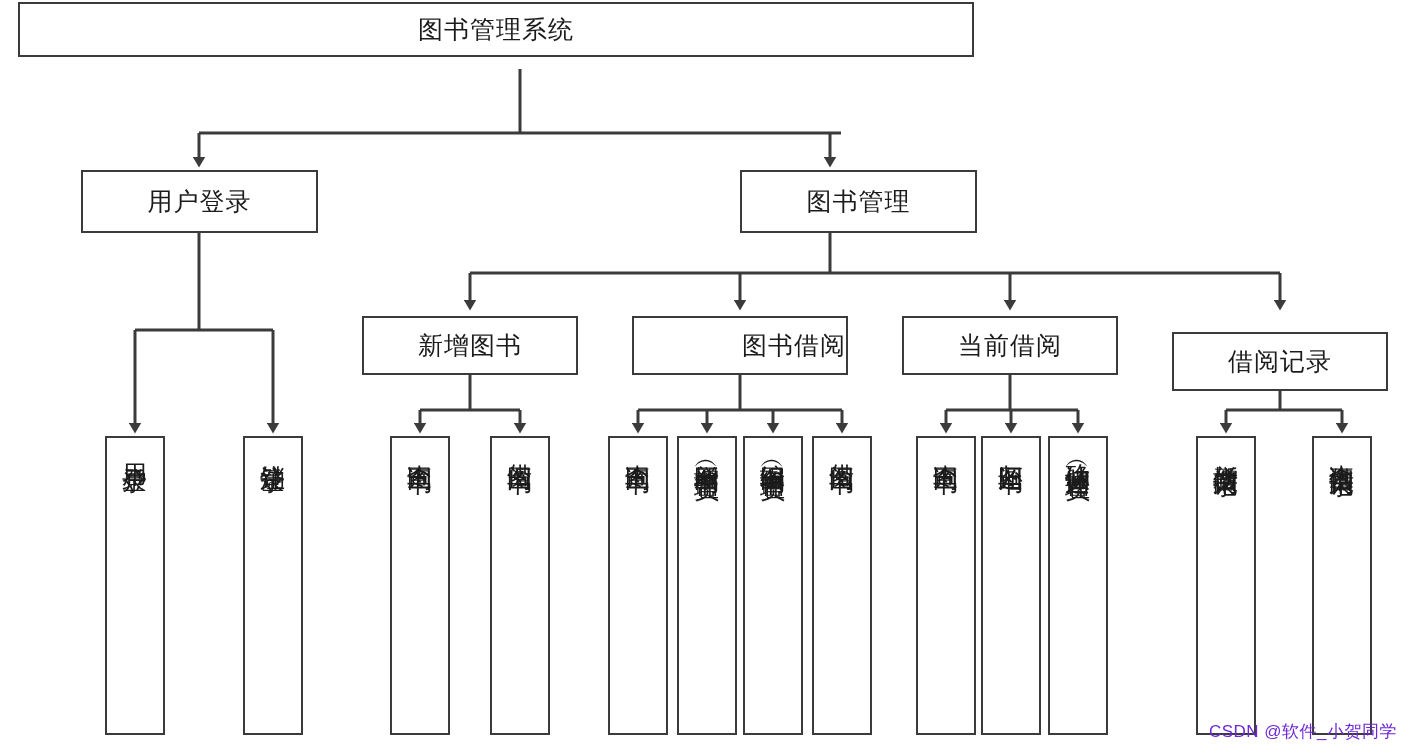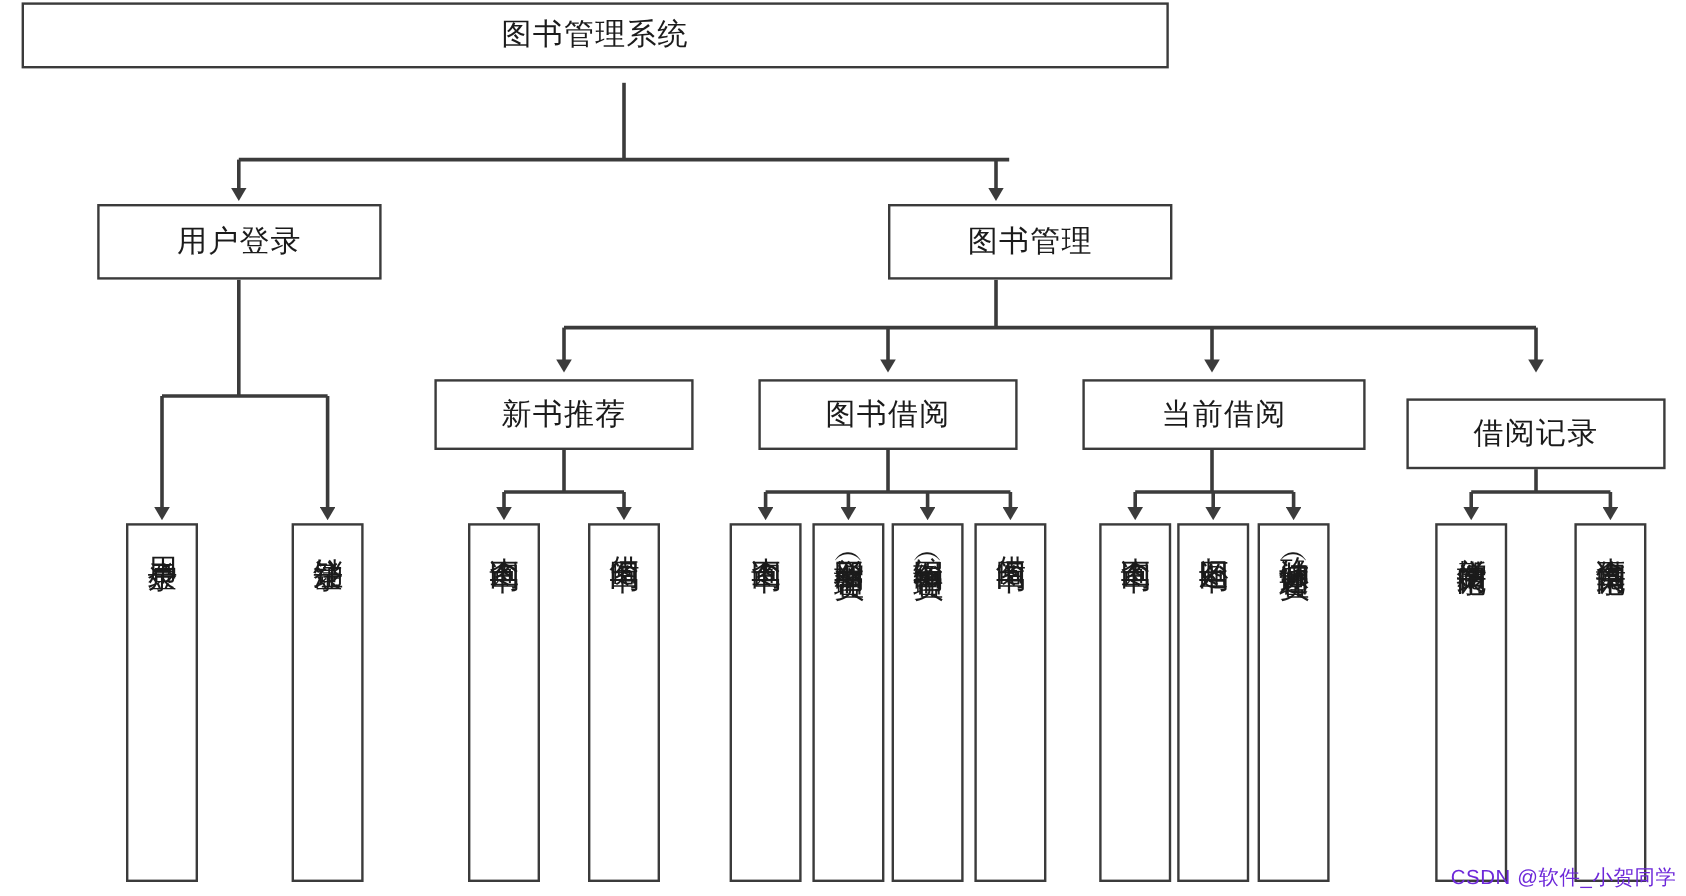--- a/index.html
+++ b/index.html
@@ -123,26 +123,26 @@
   </div>
 
   <div class="node horizontal" style="left:81px; top:170px; width:237px; height:63px;">
     <span>用户登录</span>
   </div>
   <div class="node horizontal" style="left:712px; top:170px; width:237px; height:63px;margin-left:28px;">
     <span>图书管理</span>
   </div>
 
   <div class="node horizontal" style="left:362px; top:316px; width:216px; height:59px;">
-    <span>新书推荐</span>
+    <span>新增图书</span>
   </div>
-  <div class="node horizontal" style="left:632px; top:316px; width:216px; height:59px;">
+  <div class="node horizontal" style="left:632px; top:316px; width:216px; height:59px;justify-content:flex-end;">
     <span>图书借阅</span>
   </div>
-  <div class="node horizontal" style="left:902px; top:316px; width:236px; height:59px;">
+  <div class="node horizontal" style="left:902px; top:316px; width:216px; height:59px;">
     <span>当前借阅</span>
   </div>
   <div class="node horizontal" style="left:1172px; top:316px; width:216px; height:59px;margin-top:16px;">
     <span>借阅记录</span>
   </div>
 
   <div class="node vertical" style="left:105px; top:436px; width:60px; height:299px;">
     <span class="vtext">用户登录</span>
   </div>
   <div class="node vertical" style="left:243px; top:436px; width:60px; height:299px;">

